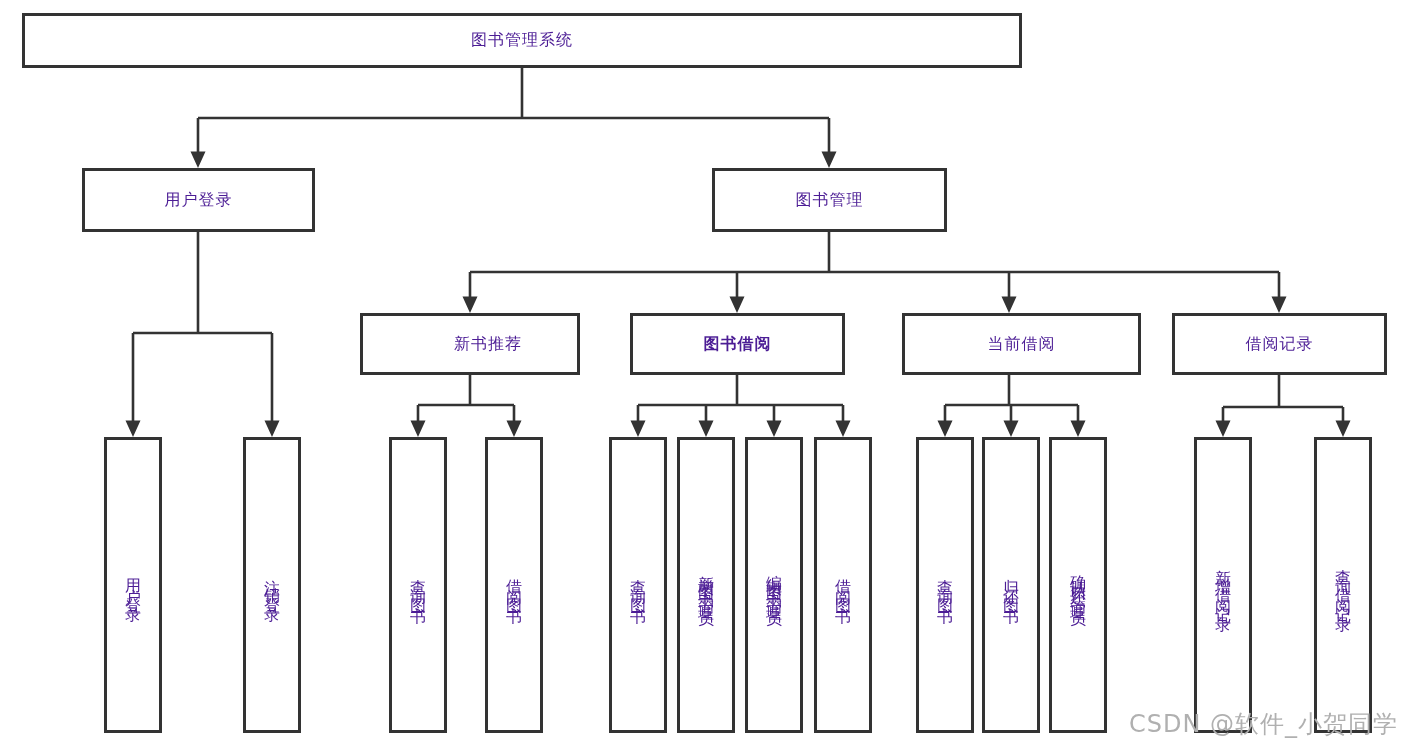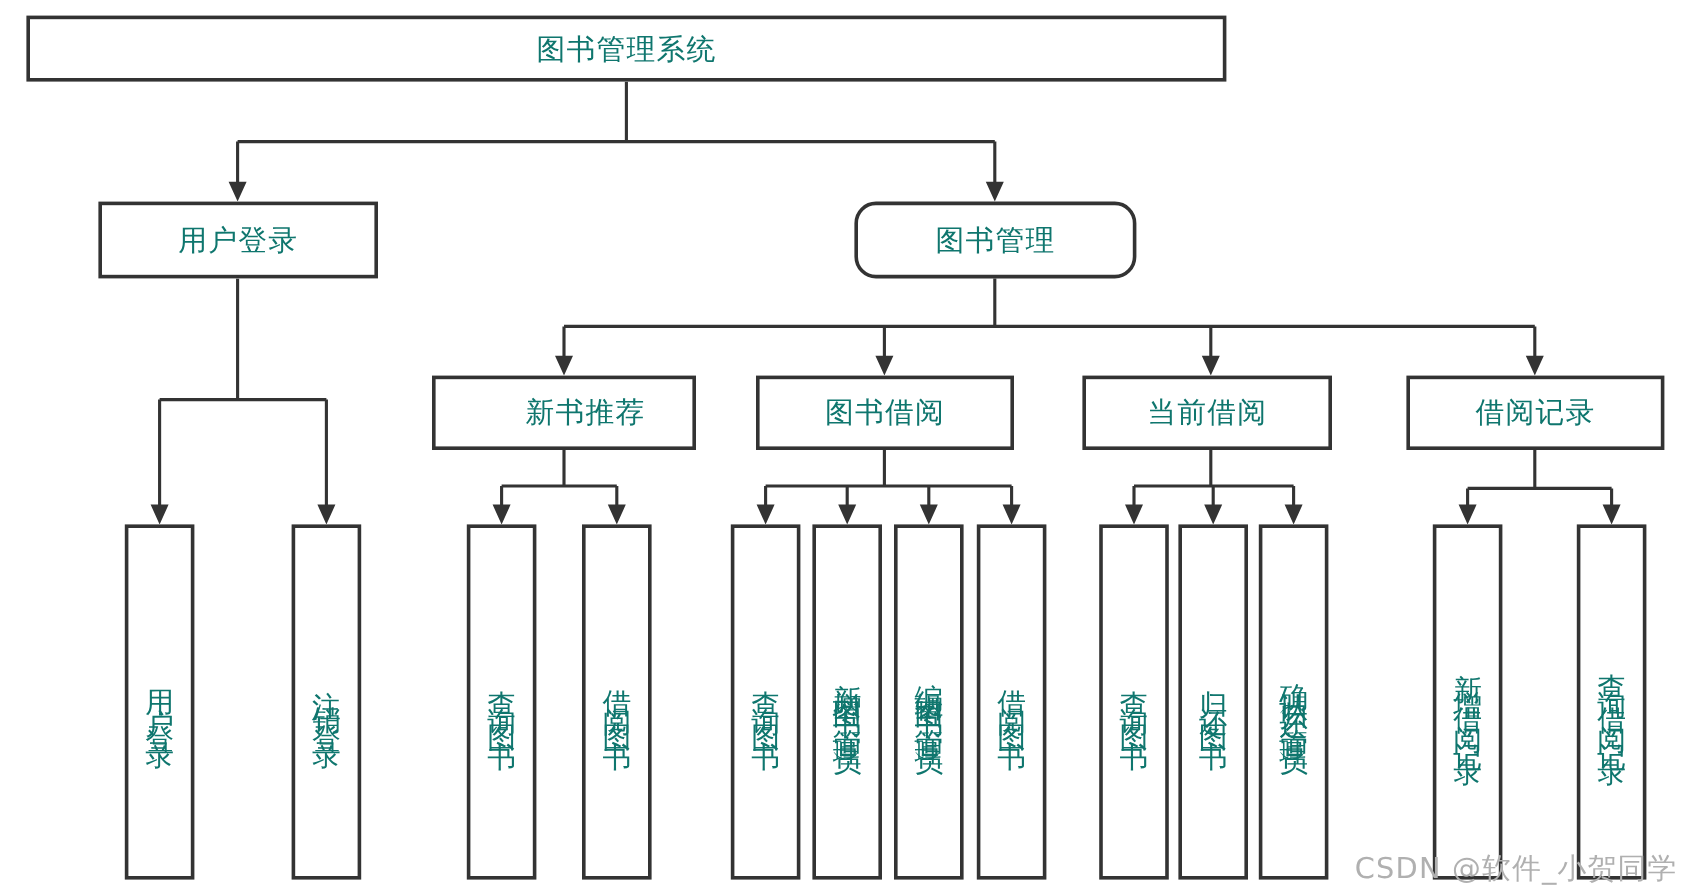--- a/index.html
+++ b/index.html
@@ -24,22 +24,22 @@
     pointer-events: none;
   }
   .box {
     position: absolute;
     box-sizing: border-box;
     border: 3px solid #333333;
     background: #ffffff;
     display: flex;
     align-items: center;
     justify-content: center;
-    color: #0f766e;
-    font-size: 24px;
+    color: #4c1d95;
+    font-size: 16px;
     letter-spacing: 1px;
     text-align: center;
   }
   .leaf .vtext {
     writing-mode: vertical-rl;
     text-orientation: mixed;
     letter-spacing: 0.6em;
     line-height: 1;
     white-space: nowrap;
   }
@@ -92,31 +92,31 @@
       M1335.5 420.5 L1350.5 420.5 L1343 437 Z"></path>
   </svg>
 
   <div class="box" style="left:22px; top:13px; width:1000px; height:55px;">
     <span>图书管理系统</span>
   </div>
 
   <div class="box" style="left:82px; top:168px; width:233px; height:64px;">
     <span>用户登录</span>
   </div>
-  <div class="box" style="left:712px; top:168px; width:235px; height:64px;border-radius:18px;">
+  <div class="box" style="left:712px; top:168px; width:235px; height:64px;">
     <span>图书管理</span>
   </div>
 
   <div class="box" style="left:360px; top:313px; width:220px; height:62px;padding-left:36px;">
     <span>新书推荐</span>
   </div>
-  <div class="box" style="left:630px; top:313px; width:215px; height:62px;">
+  <div class="box" style="left:630px; top:313px; width:215px; height:62px;font-weight:bold;">
     <span>图书借阅</span>
   </div>
-  <div class="box" style="left:902px; top:313px; width:208px; height:62px;">
+  <div class="box" style="left:902px; top:313px; width:239px; height:62px;">
     <span>当前借阅</span>
   </div>
   <div class="box" style="left:1172px; top:313px; width:215px; height:62px;justify-content:center;">
     <span>借阅记录</span>
   </div>
 
   <div class="box leaf" style="left:104px; top:437px; width:58px; height:296px;">
     <span class="vtext">用户登录</span>
   </div>
   <div class="box leaf" style="left:243px; top:437px; width:58px; height:296px;">

